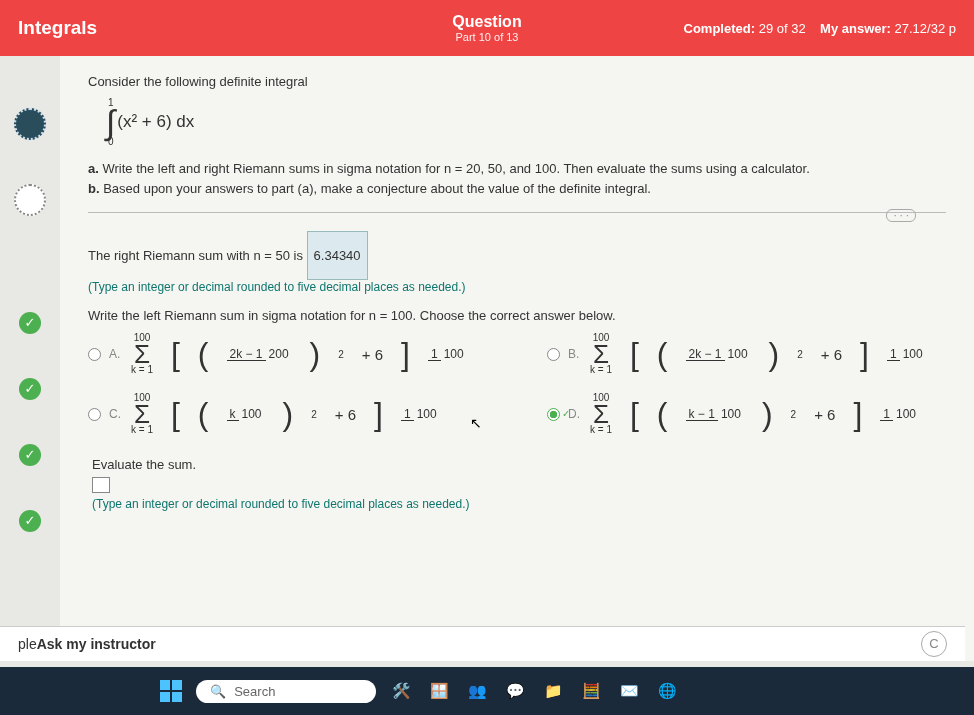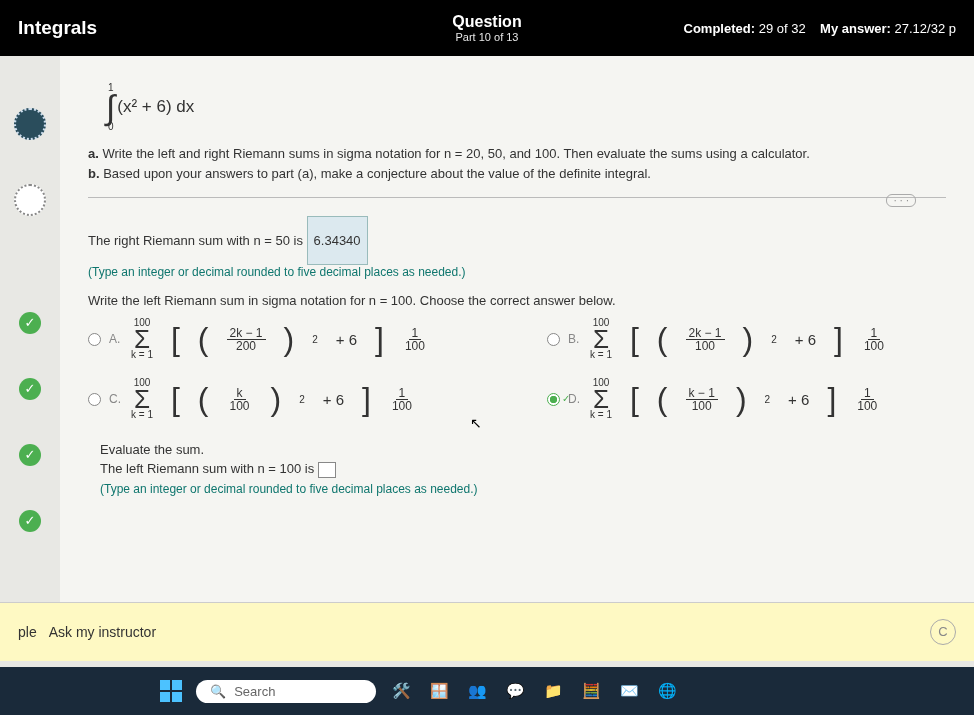--- a/index.html
+++ b/index.html
@@ -1,17 +1,17 @@
 <!DOCTYPE html>
 <html><head>
 <meta charset="utf-8">
 <style>
 *{margin:0;padding:0;box-sizing:border-box;font-family:Arial,Helvetica,sans-serif}
 body{background:#e8e8e4;width:974px;height:715px;overflow:hidden;position:relative}
-.header{background:#000000;color:#fff;display:flex;align-items:center;padding:10px 18px;height:56px;position:relative}
+.header{background:#ef4444;color:#fff;display:flex;align-items:center;padding:10px 18px;height:56px;position:relative}
 .header .title{font-size:19px;font-weight:bold}
 .header .center{position:absolute;left:50%;transform:translateX(-50%);text-align:center}
 .header .center .qword{font-size:16px;font-weight:bold}
 .header .center .part{font-size:11px;opacity:.9}
 .header .right{margin-left:auto;font-size:13px}
 .header .right b{font-weight:bold}
 .main{display:flex;height:605px}
 .marks{width:60px;padding-top:52px;display:flex;flex-direction:column;align-items:center;gap:44px}
 .pending{width:32px;height:32px;border:2px dotted #888;border-radius:50%;background:#fff}
 .pending.dark{background:#2a4d5c;border:2px dotted #cde}
@@ -30,29 +30,29 @@
 .choices{display:grid;grid-template-columns:1fr 1fr;gap:18px 60px;margin-top:6px}
 .choice{display:flex;align-items:center;gap:8px}
 .radio{width:13px;height:13px;border:1px solid #888;border-radius:50%;flex:none;background:#fff}
 .radio.sel{background:radial-gradient(circle,#4caf50 0 45%,#fff 50% 100%);border-color:#4caf50;position:relative}
 .radio.sel::after{content:"✓";position:absolute;color:#4caf50;font-size:10px;left:14px;top:-1px}
 .clabel{color:#888;font-size:12px;min-width:14px}
 .formula{font-family:'Times New Roman',serif;font-size:15px;display:flex;align-items:center;gap:18px}
 .sigma{display:inline-flex;flex-direction:column;align-items:center;font-size:10px;line-height:1}
 .sigma .s{font-size:26px;line-height:22px}
 .br{font-size:32px;font-weight:100}
-.frac{display:inline-flex;flex-direction:column;align-items:center;line-height:1;font-size:12px}
+.frac{display:inline-flex;flex-direction:row;align-items:center;line-height:1;font-size:12px}
 .frac .n{border-bottom:1px solid #333;padding:0 3px}
 .frac .d{padding:0 3px}
 .sup{font-size:10px;vertical-align:super}
 .eval{margin-top:22px}
-.eval p{margin:4px 12px}
+.eval p{margin:4px 4px}
 .inputbox{display:inline-block;width:18px;height:16px;border:1px solid #888;background:#fff;vertical-align:middle}
-.footer{position:absolute;bottom:54px;left:0;right:0;background:#fef9c3;border-top:1px solid #ccc;padding:16px 18px;display:flex;align-items:center;font-size:14px;color:#333}
-.footer .ask{margin-left:12px;font-weight:normal}
+.footer{position:absolute;bottom:54px;left:0;right:9px;background:#ffffff;border-top:1px solid #ccc;padding:4px 18px;display:flex;align-items:center;font-size:14px;color:#333}
+.footer .ask{margin-left:0;font-weight:bold}
 .footer .circ{margin-left:auto;width:26px;height:26px;border:1px solid #aaa;border-radius:50%;text-align:center;line-height:24px;color:#888;font-size:13px}
 .taskbar{position:absolute;bottom:0;left:0;right:0;height:48px;background:#1a2a3a;display:flex;align-items:center;padding:0 160px;gap:14px}
 .taskbar .start{width:22px;height:22px;display:grid;grid-template-columns:1fr 1fr;grid-template-rows:1fr 1fr;gap:2px}
 .taskbar .start span{background:#4cc2ff}
 .taskbar .search{background:#fff;border-radius:16px;padding:4px 14px;display:flex;align-items:center;gap:8px;color:#666;font-size:13px;width:180px}
 .taskbar .ic{width:24px;height:24px;border-radius:4px;display:flex;align-items:center;justify-content:center;font-size:15px}
 .cursor{position:absolute;left:470px;top:415px;font-size:14px;color:#000}
 </style>
 </head>
 <body>
@@ -77,20 +77,21 @@
     <div class="pending dark"></div>
     <div class="pending"></div>
     <div style="height:8px"></div>
     <div class="check">✓</div>
     <div class="check">✓</div>
     <div class="check">✓</div>
     <div class="check">✓</div>
   </div>
 
   <div class="content">
+    <p class="prompt">Consider the following definite integral</p>
     <div class="integral">
       <span class="intsign">
         <span>1</span>
         <span class="sym">∫</span>
         <span>0</span>
       </span>
       <span>(x² + 6) dx</span>
     </div>
     <div class="parts">
       <b>a.</b>
@@ -212,21 +213,20 @@
               <span class="n">1</span>
               <span class="d">100</span>
             </span>
         </span>
       </div>
     </div>
 
     <div class="eval">
       <p>Evaluate the sum.</p>
       <p>
-        <span>The left Riemann sum with n = 100 is </span>
         <span class="inputbox"></span>
       </p>
       <p class="hint">(Type an integer or decimal rounded to five decimal places as needed.)</p>
     </div>
   </div>
 </div>
 
 <div class="footer">
   <span>ple</span>
   <span class="ask">Ask my instructor</span>

